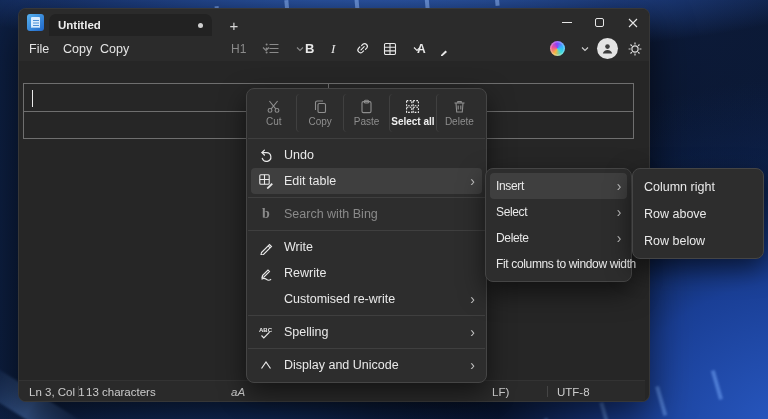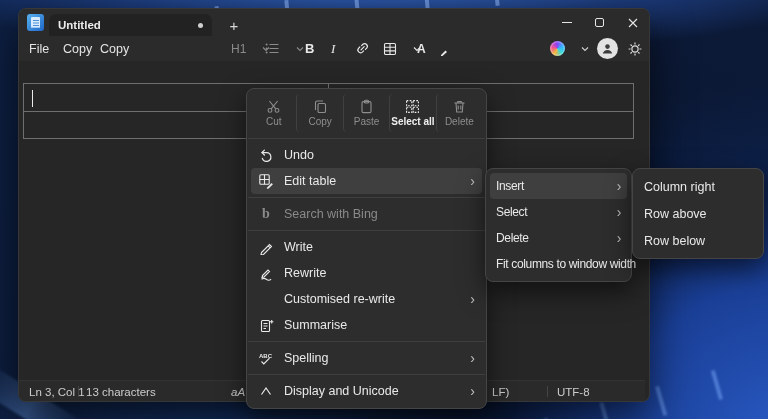--- a/index.html
+++ b/index.html
@@ -337,32 +337,20 @@
           </g>
         </svg>
       </span>
     <span>Rewrite</span>
   </div>
   <div class="mi">
     <span class="noic"></span>
     <span>Customised re-write</span>
     <span class="chev">›</span>
   </div>
-  <div class="mi">
-    <span class="ic">
-        <svg width="15" height="15" viewBox="0 0 15 15">
-          <g stroke="#e9e9e9" stroke-width="1.1" fill="none">
-            <rect x="2.5" y="2.5" width="8" height="11" rx="1"></rect>
-            <path d="M4.5 5.5h4M4.5 8h4M4.5 10.5h2.5"></path>
-            <path d="M11 3.8h3.4M12.7 2v3.6"></path>
-          </g>
-        </svg>
-      </span>
-    <span>Summarise</span>
-  </div>
   <div class="msep"></div>
 
   <div class="mi">
     <span class="ic">
         <svg width="16" height="15" viewBox="0 0 16 15">
           <text x="1" y="6.5" font-size="6" font-weight="bold" fill="#e9e9e9">ABC</text>
           <path d="M3.5 10.5l2.3 2.3 5.7-5.7" stroke="#e9e9e9" stroke-width="1.2" fill="none"></path>
         </svg>
       </span>
     <span>Spelling</span>

